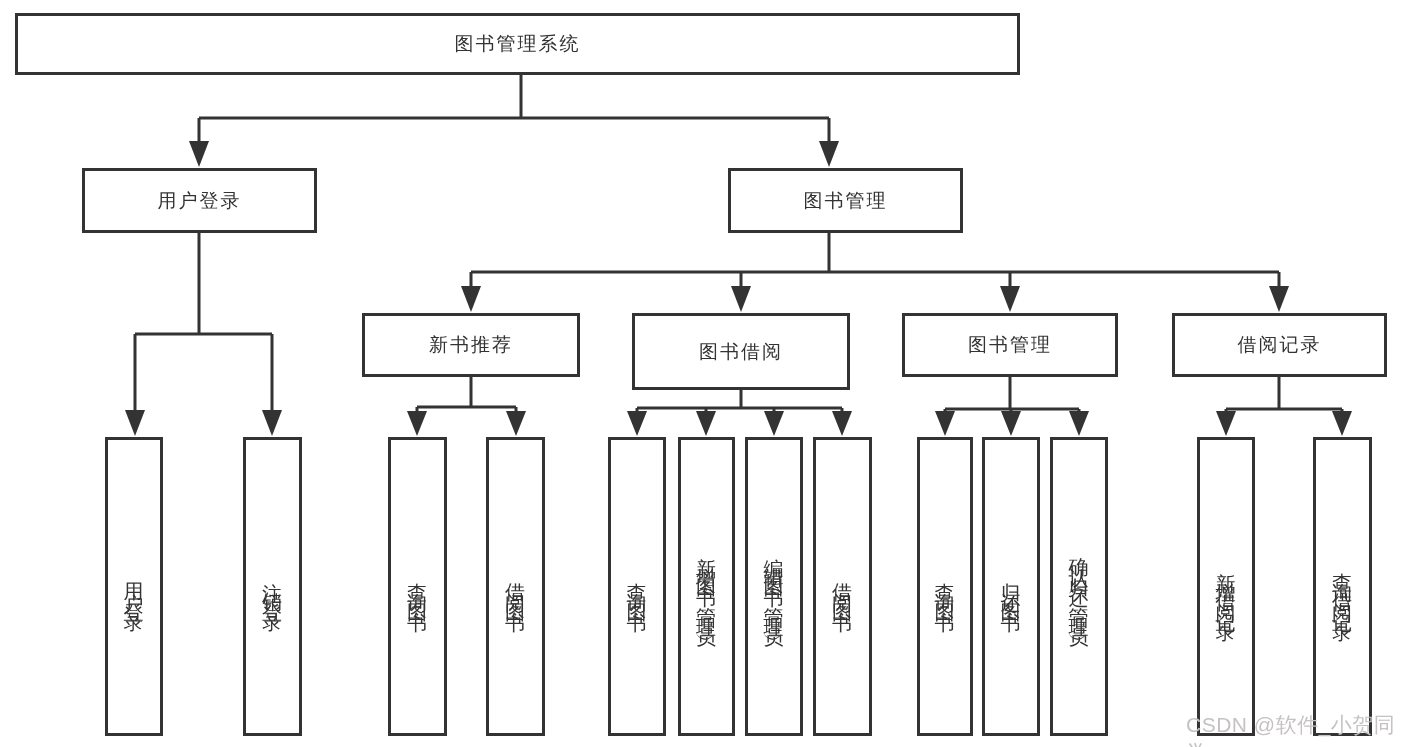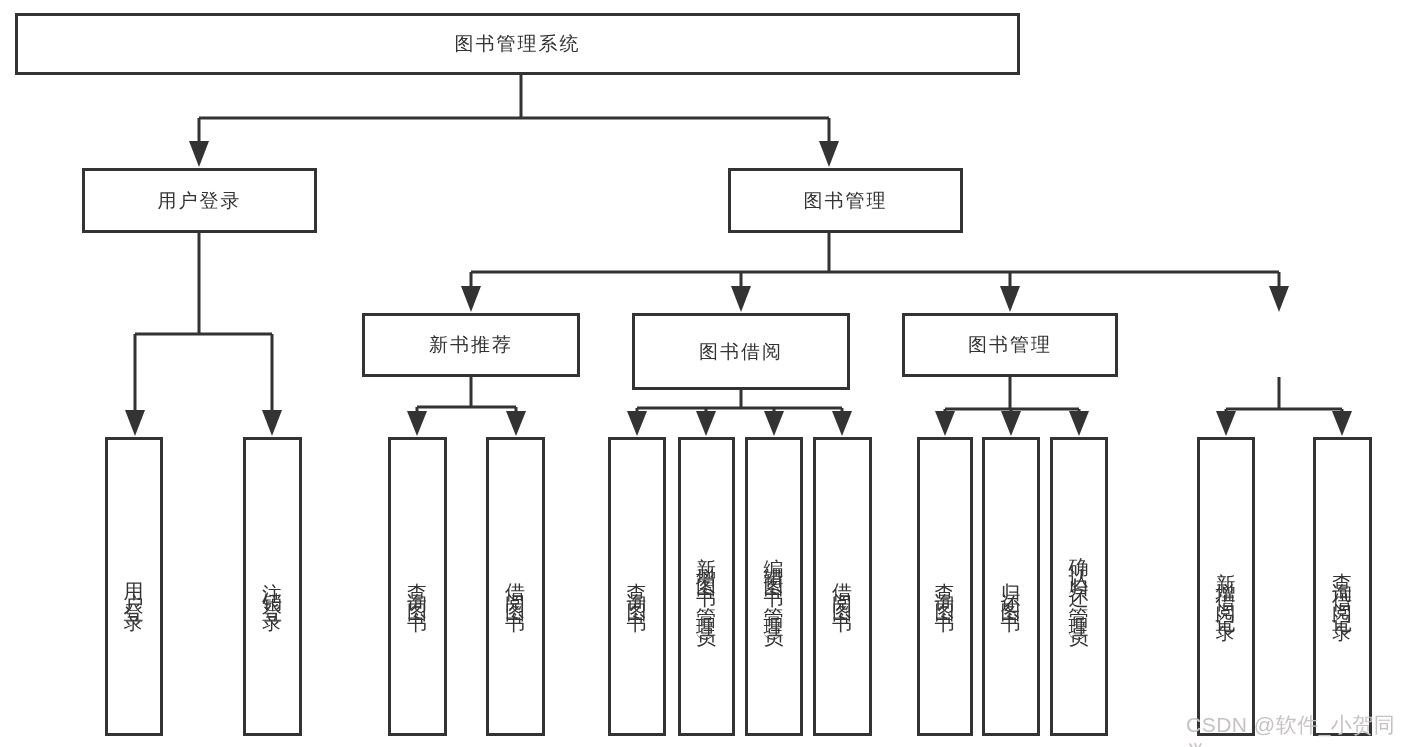--- a/index.html
+++ b/index.html
@@ -94,20 +94,21 @@
 
   <div class="node n-login">用户登录</div>
   <div class="node n-mgmt">图书管理</div>
 
   <div class="node leaf lf l-a1">用户登录</div>
   <div class="node leaf lf l-a2">注销登录</div>
 
   <div class="node n-new">新书推荐</div>
   <div class="node n-borrow">图书借阅</div>
   <div class="node n-current">图书管理</div>
+  <div class="node n-records">借阅记录</div>
 
   <div class="node leaf lf l-b1">查询图书</div>
   <div class="node leaf lf l-b2">借阅图书</div>
 
   <div class="node leaf lf l-c1">查询图书</div>
   <div class="node leaf lf l-c2">新增图书（管理员）</div>
   <div class="node leaf lf l-c3">编辑图书（管理员）</div>
   <div class="node leaf lf l-c4">借阅图书</div>
 
   <div class="node leaf lf l-d1">查询图书</div>

